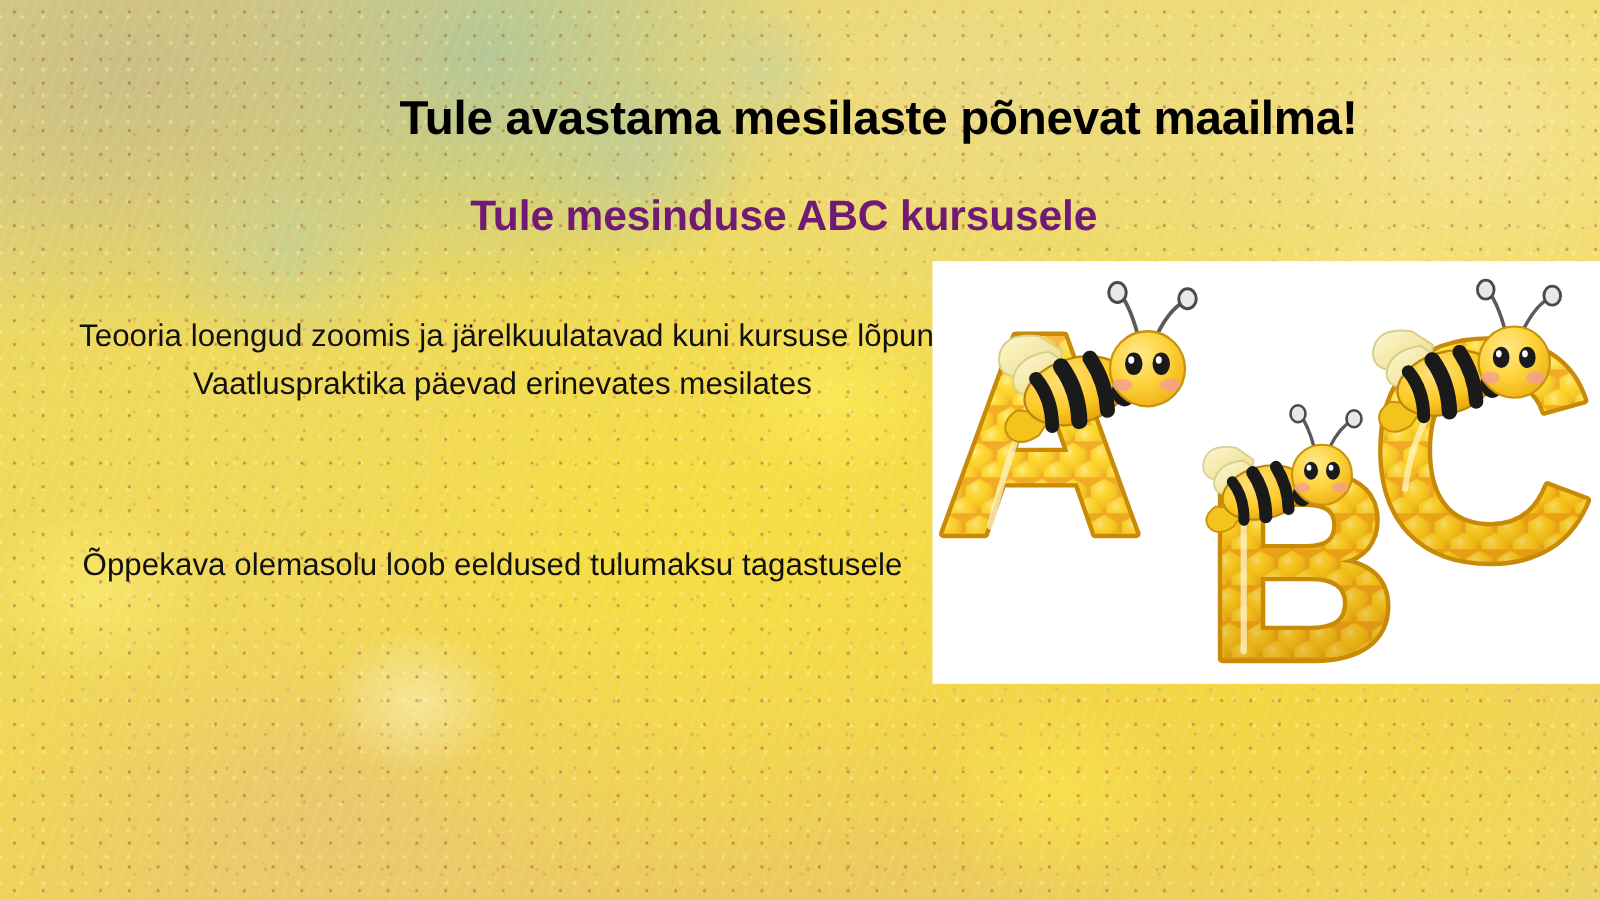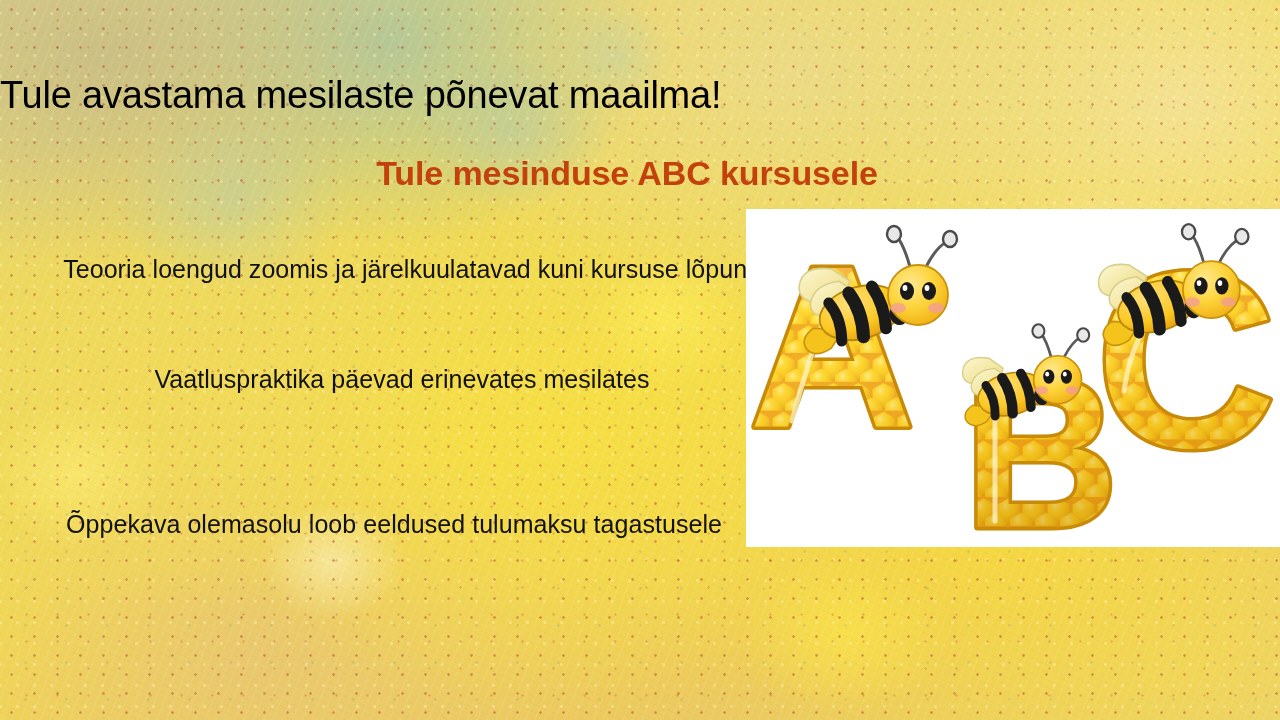--- a/index.html
+++ b/index.html
@@ -62,56 +62,56 @@
       repeating-linear-gradient(24deg, rgba(180,150,60,0.06) 0 1px, rgba(180,150,60,0) 1px 7px);
     opacity: 0.8;
   }
 
   
   .title {
     position: absolute;
     left: 0;
     top: 74px;
     width: 1092px;
-    text-align: left;
+    text-align: right;
     font-size: 38px;
-    font-weight: normal;
+    font-weight: bold;
     color: #000000;
     letter-spacing: -0.2px;
     padding-right: 6px;
     box-sizing: border-box;
   }
   .subtitle {
     position: absolute;
     left: 0;
     top: 154px;
     width: 1280px;
     text-align: center;
     font-size: 34px;
     font-weight: bold;
-    color: #c2410c;
+    color: #701a75;
     letter-spacing: -0.1px;
     padding-right: 26px;
     box-sizing: border-box;
   }
   .body-col {
     position: absolute;
     left: 36px;
     top: 250px;
     width: 744px;
   }
   .para {
     text-align: center;
     font-size: 25px;
     line-height: 38px;
     color: #111111;
     letter-spacing: 0.05px;
   }
   .para-1 { margin-top: 0; }
-  .para-2 { margin-top: 72px; padding-right: 12px; }
+  .para-2 { padding-right: 12px; }
   .para-3 { margin-top: 107px; padding-right: 28px; }
 
   
   .abc-panel {
     position: absolute;
     left: 746px;
     top: 209px;
     width: 534px;
     height: 338px;
     background: #ffffff;

